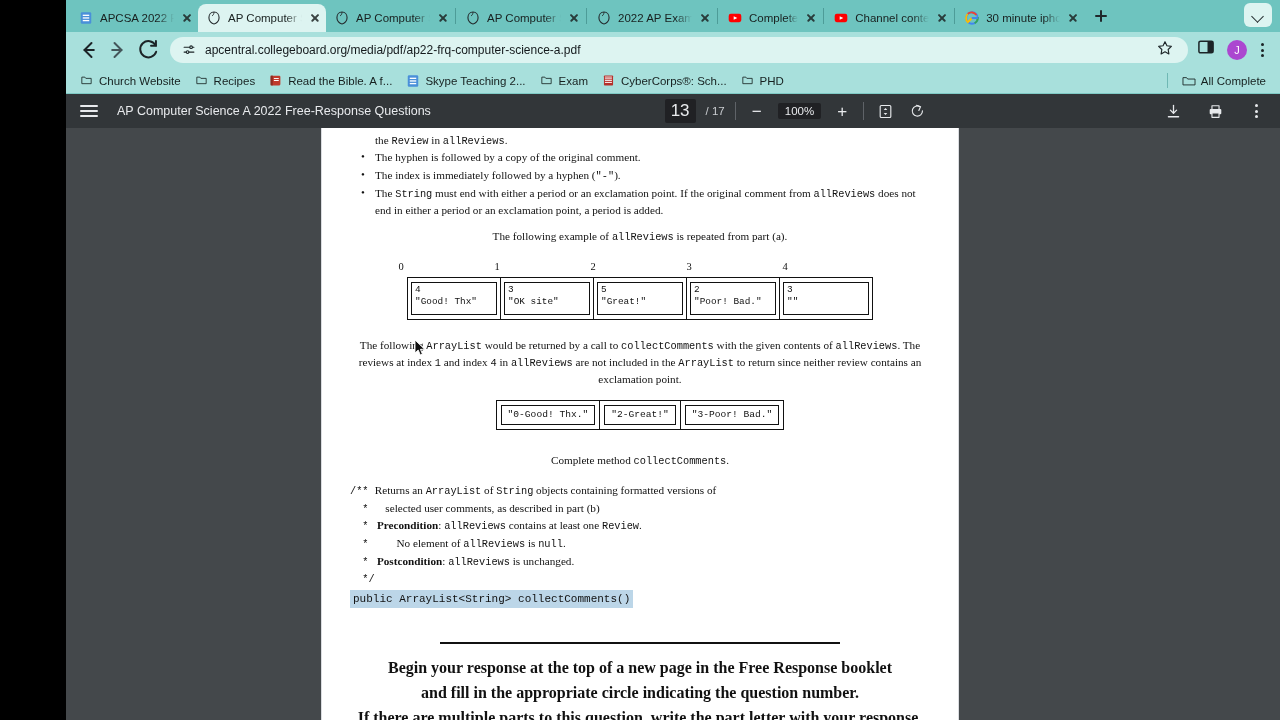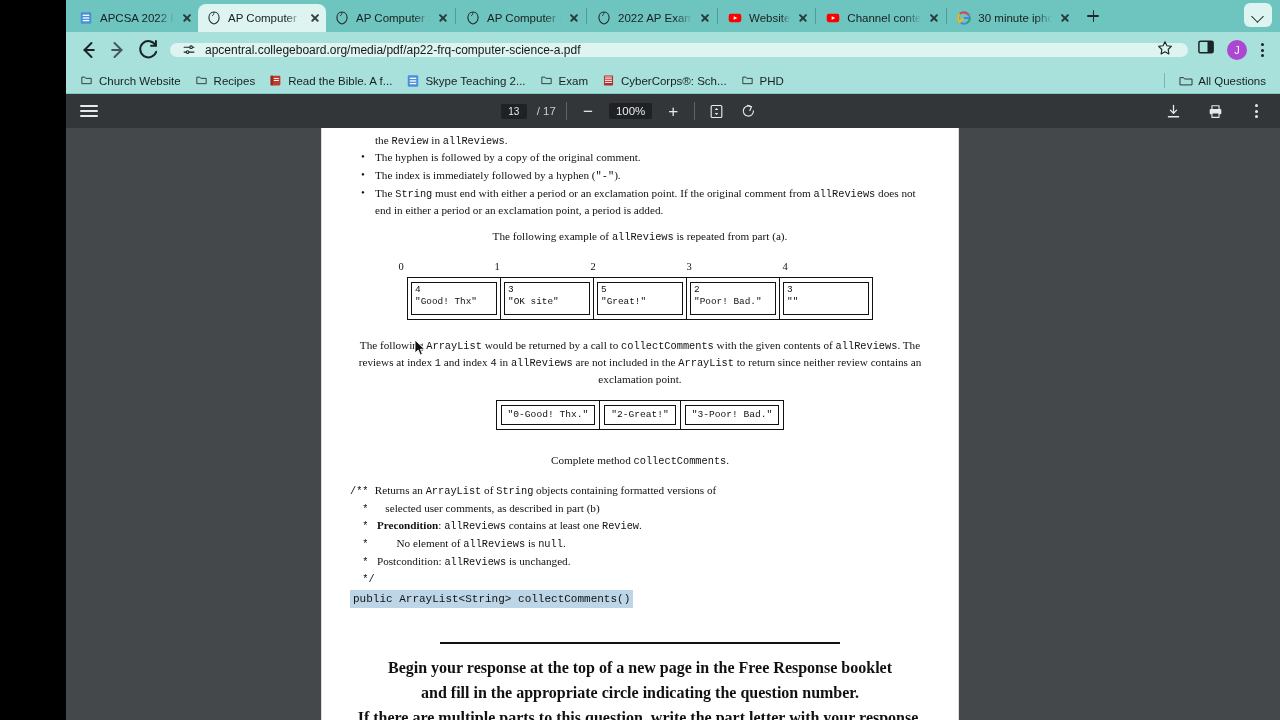--- a/index.html
+++ b/index.html
@@ -67,21 +67,21 @@
     transform: rotate(45deg);
   }
 
   
   .navbar {
     height: 36px; display:flex; align-items:center; gap: 2px;
     padding: 0 8px; background:#a8e0dc;
   }
   .navbtn { width:28px; height:28px; position:relative; border-radius:50%; flex:0 0 28px;}
   .omni {
-    flex: 1 1 auto; height: 14px; background:#ddf4f1; border-radius:13px;
+    flex: 1 1 auto; height: 26px; background:#ddf4f1; border-radius:13px;
     display:flex; align-items:center; gap:9px; padding: 0 10px 0 12px;
     margin: 0 6px; font-size: 12px; color:#14191c;
     position: relative;
   }
   .omni .url { flex:1 1 auto; white-space:nowrap; overflow:hidden; }
   .star { width:22px; height:22px; flex:0 0 22px; }
   .iconbtn { width:26px; height:26px; flex:0 0 26px; position:relative; }
   .avatar {
     width:20px; height:20px; border-radius:50%; background:#ab47d0;
     color:#fff; font-size:11px; display:flex; align-items:center;
@@ -105,21 +105,21 @@
   
   .pdfbar {
     height: 34px; background:#323639; display:flex; align-items:center;
     padding: 0 14px; color:#e8eaed; font-size:12.5px; gap:10px;
   }
   .hamburger { width:18px; display:flex; flex-direction:column; gap:3.2px; flex:0 0 18px;}
   .hamburger i { height:1.7px; background:#e8eaed; display:block; border-radius:1px;}
   .pdftitle { margin-left: 9px; flex: 0 0 auto; }
   .pdfspacer { flex:1 1 auto; }
   .pgbox {
-    background:#202124; border-radius:2px; padding:2px 6px; font-size:10px;
+    background:#202124; border-radius:2px; padding:2px 6px; font-size:17px;
     min-width:26px; text-align:center; color:#e8eaed;
   }
   .pgtot { font-size:11.5px; color:#c9ccd0; }
   .vsep { width:1px; height:18px; background:#5f6368; }
   .zbtn { width:22px; height:22px; position:relative; color:#e8eaed; font-size:17px;
           display:flex; align-items:center; justify-content:center; line-height:1;}
   .zoomval { background:#202124; border-radius:2px; padding:2px 7px; font-size:11.5px; }
 
   
   .viewer {
@@ -233,21 +233,21 @@
             </svg></span>
           <span class="tlabel">2022 AP Exam A</span>
           <span class="tclose"></span>
         </div>
         <div class="tabsep"></div>
         <div class="tab">
           <span class="fav"><svg viewBox="0 0 16 16" width="14" height="14">
               <rect x="0.8" y="3.2" width="14.4" height="9.6" rx="2.4" fill="#ff0000"></rect>
               <path d="M6.5 5.9 L10.6 8 L6.5 10.1 Z" fill="#fff"></path>
             </svg></span>
-          <span class="tlabel">Website</span>
+          <span class="tlabel">Complete</span>
           <span class="tclose"></span>
         </div>
         <div class="tabsep"></div>
         <div class="tab">
           <span class="fav"><svg viewBox="0 0 16 16" width="14" height="14">
               <rect x="0.8" y="3.2" width="14.4" height="9.6" rx="2.4" fill="#ff0000"></rect>
               <path d="M6.5 5.9 L10.6 8 L6.5 10.1 Z" fill="#fff"></path>
             </svg></span>
           <span class="tlabel">Channel content</span>
           <span class="tclose"></span>
@@ -390,30 +390,31 @@
           <span>PHD</span>
         </div>
         <div class="bmspacer"></div>
       <div class="bmsep"></div>
       <div class="bm">
         <span style="display:flex;flex:0 0 14px;">
           <svg viewBox="0 0 20 16" width="14" height="12" fill="none" stroke="#1d2b2a" stroke-width="1.3" stroke-linejoin="round">
             <path d="M1.4 13.6 V3.2 h5.1 l1.6 2 h10.5 v8.4 z"></path>
           </svg>
         </span>
-        <span>All Questions</span>
+        <span>All Complete</span>
       </div>
     </div>
 
     <div class="pdfbar">
       <div class="hamburger">
           <i></i>
           <i></i>
           <i></i>
         </div>
+      <div class="pdftitle">AP Computer Science A 2022 Free-Response Questions</div>
       <div class="pdfspacer"></div>
 
       <div class="pgbox">13</div>
       <div class="pgtot">/ 17</div>
       <div class="vsep"></div>
       <div class="zbtn">−</div>
       <div class="zoomval">100%</div>
       <div class="zbtn">+</div>
       <div class="vsep"></div>
       <div class="zbtn">
@@ -523,21 +524,21 @@
               </div>
             </div>
 
           <p class="para" id="para-complete" style="margin-top:22px;"><span>Complete method </span><span class="mono">collectComments</span><span>.</span></p>
 
           <div class="javadoc" id="javadoc">
               <div class="jd-line"><span class="mono">/** </span><span>Returns an </span><span class="mono">ArrayList</span><span> of </span><span class="mono">String</span><span> objects containing formatted versions of</span></div>
               <div class="jd-line"><span class="mono">  </span><span class="mono">*</span><span>      selected user comments, as described in part (b)</span></div>
               <div class="jd-line"><span class="mono">  </span><span class="mono">*</span><span>   </span><span style="font-weight: bold;">Precondition</span><span>: </span><span class="mono">allReviews</span><span> contains at least one </span><span class="mono">Review</span><span>.</span></div>
               <div class="jd-line"><span class="mono">  </span><span class="mono">*</span><span>          No element of </span><span class="mono">allReviews</span><span> is </span><span class="mono">null</span><span>.</span></div>
-              <div class="jd-line"><span class="mono">  </span><span class="mono">*</span><span>   </span><span style="font-weight: normal; margin-top: 40px;">Postcondition</span><span>: </span><span class="mono">allReviews</span><span> is unchanged.</span></div>
+              <div class="jd-line"><span class="mono">  </span><span class="mono">*</span><span>   </span><span style="font-weight: bold; margin-top: 40px;">Postcondition</span><span>: </span><span class="mono">allReviews</span><span> is unchanged.</span></div>
               <div class="jd-line"><span class="mono">  </span><span class="mono">*/</span></div>
             </div>
 
           <div>
             <span class="sig">public ArrayList&lt;String&gt; collectComments()</span>
           </div>
 
           <div class="hrule"></div>
 
           <div class="footnote" id="footnote">

